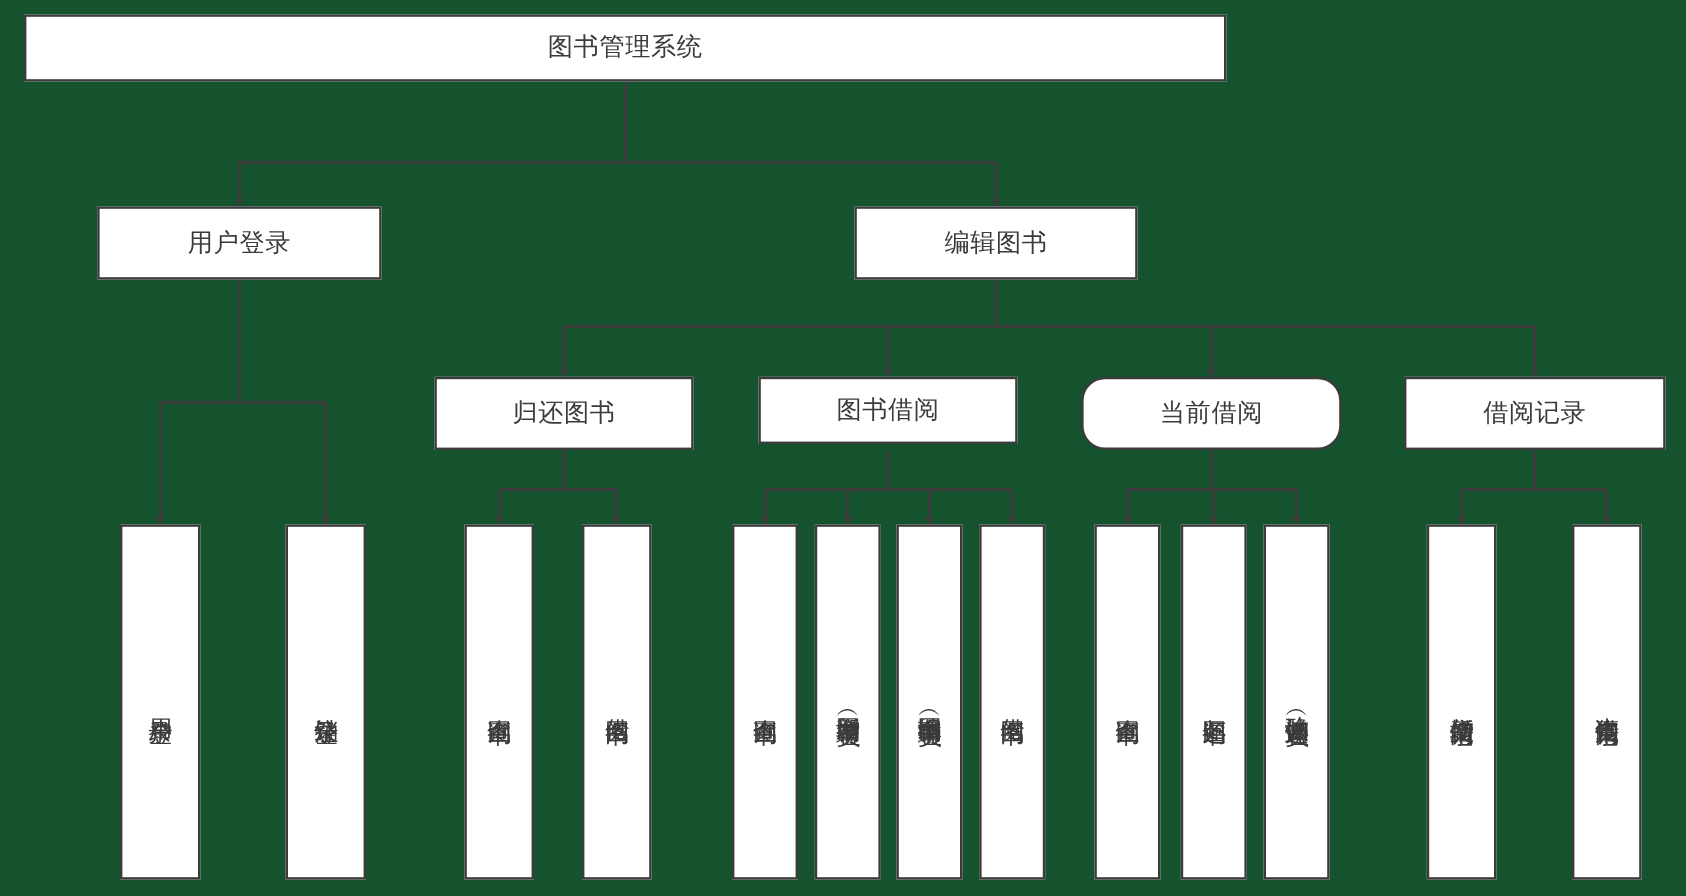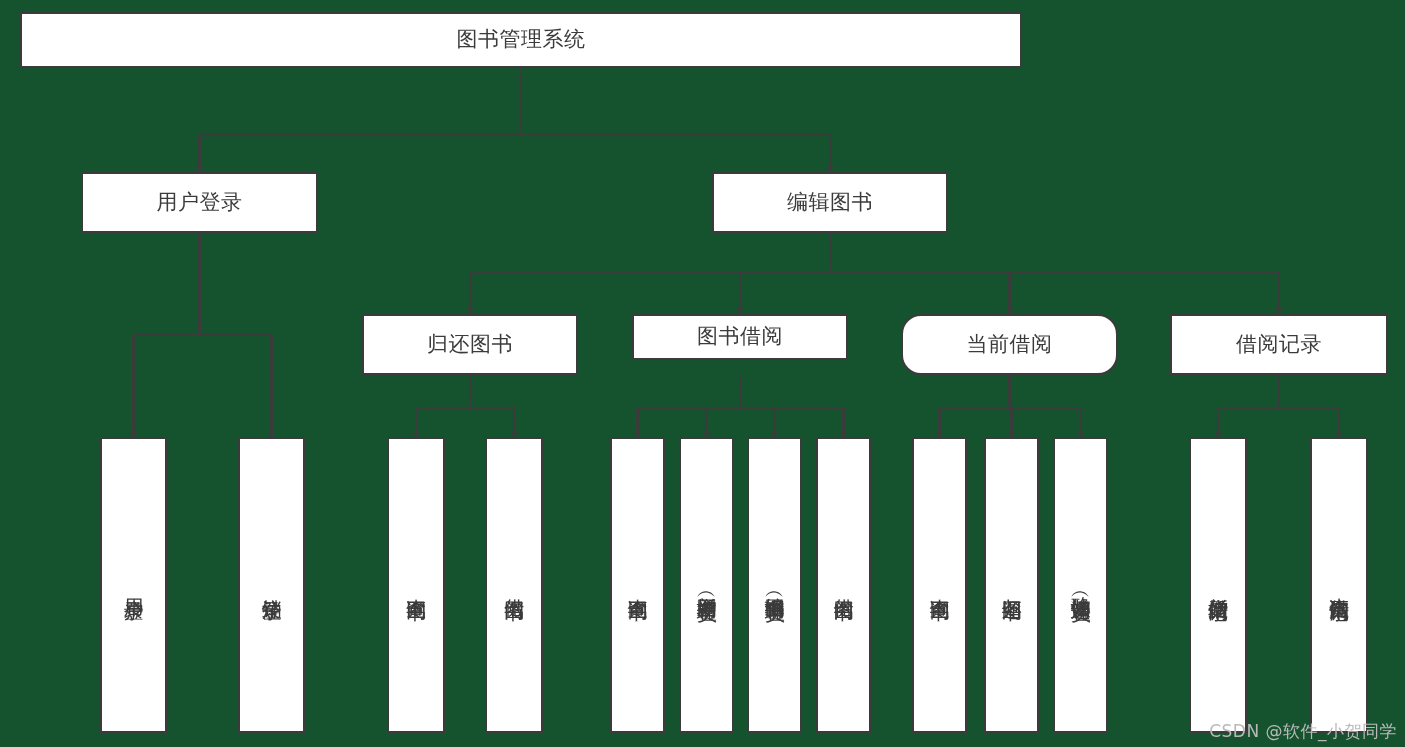--- a/index.html
+++ b/index.html
@@ -118,21 +118,21 @@
       </div>
       <div class="node horiz" style="left: 81px; top: 172px; width: 237px; height: 61px;">
         <span class="htext">用户登录</span>
       </div>
       <div class="node horiz" style="left: 712px; top: 172px; width: 236px; height: 61px;">
         <span class="htext">编辑图书</span>
       </div>
       <div class="node horiz" style="left: 362px; top: 314px; width: 216px; height: 61px;">
         <span class="htext">归还图书</span>
       </div>
-      <div class="node horiz" style="left: 632px; top: 314px; width: 216px; height: 46px;">
+      <div class="node horiz" style="left: 632px; top: 314px; width: 216px; height: 56px;">
         <span class="htext">图书借阅</span>
       </div>
       <div class="node horiz" style="left: 901px; top: 314px; width: 217px; height: 61px; border-radius: 20px;">
         <span class="htext">当前借阅</span>
       </div>
       <div class="node horiz" style="left: 1170px; top: 314px; width: 218px; height: 61px;">
         <span class="htext">借阅记录</span>
       </div>
       <div class="node vert" style="left: 100px; top: 437px; width: 67px; height: 296px;">
         <span class="vtext">用户登录</span>
@@ -168,15 +168,14 @@
         <span class="vtext">确认归还（管理员）</span>
       </div>
       <div class="node vert" style="left: 1189px; top: 437px; width: 58px; height: 296px;">
         <span class="vtext">新增借阅记录</span>
       </div>
       <div class="node vert" style="left: 1310px; top: 437px; width: 58px; height: 296px;">
         <span class="vtext">查询借阅记录</span>
       </div>
     </div>
 
-  <div id="watermark">CSDN @软件_小贺同学</div>
 
 </div>
 
 </body></html>

